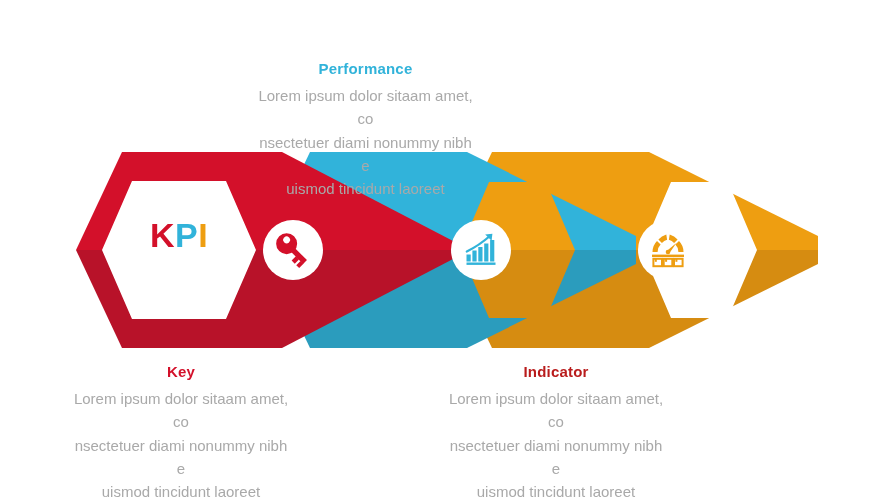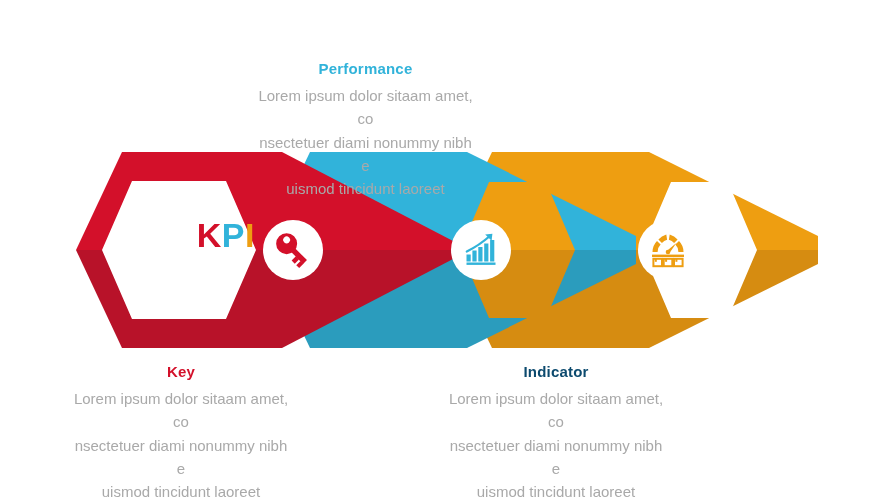--- a/index.html
+++ b/index.html
@@ -58,21 +58,21 @@
   }
   .t-performance { left: 253px; top: 60px; width: 225px; }
   .t-key         { left: 72px;  top: 363px; width: 218px; }
   .t-indicator   { left: 447px; top: 363px; width: 218px; }
 
   .kpi-label {
     position: absolute;
     left: 103px;
     top: 218px;
     width: 152px;
-    text-align: right;
+    text-align: center;
     font-size: 34px;
     font-weight: bold;
     letter-spacing: 0.5px;
     line-height: 1;
   }
   .kpi-label span { display: inline; }
 </style>
 </head>
 <body>
 
@@ -186,20 +186,20 @@
     </div>
 
     <div class="text-block t-key">
       <p class="block-title" style="color:#D3102A">Key</p>
       <p class="block-desc">Lorem ipsum dolor sitaam amet, co</p>
       <p class="block-desc">nsectetuer diami nonummy  nibh e</p>
       <p class="block-desc">uismod tincidunt laoreet</p>
     </div>
 
     <div class="text-block t-indicator">
-      <p class="block-title" style="color:#0c4a6e">Indicator</p>
+      <p class="block-title" style="color:#b91c1c">Indicator</p>
       <p class="block-desc">Lorem ipsum dolor sitaam amet, co</p>
       <p class="block-desc">nsectetuer diami nonummy  nibh e</p>
       <p class="block-desc">uismod tincidunt laoreet</p>
     </div>
 
   </div>
 </div>
 
 </body></html>

